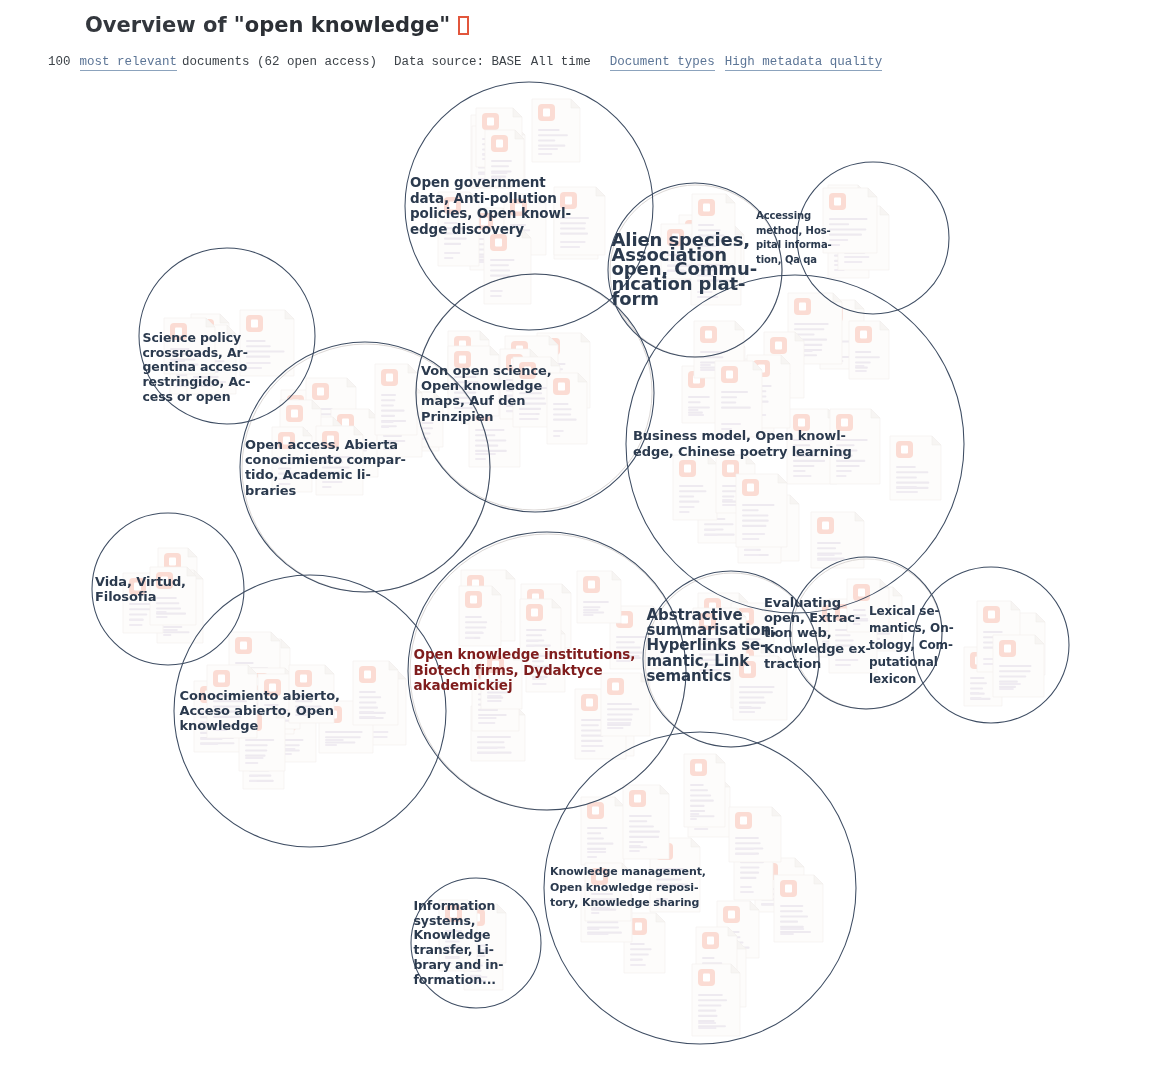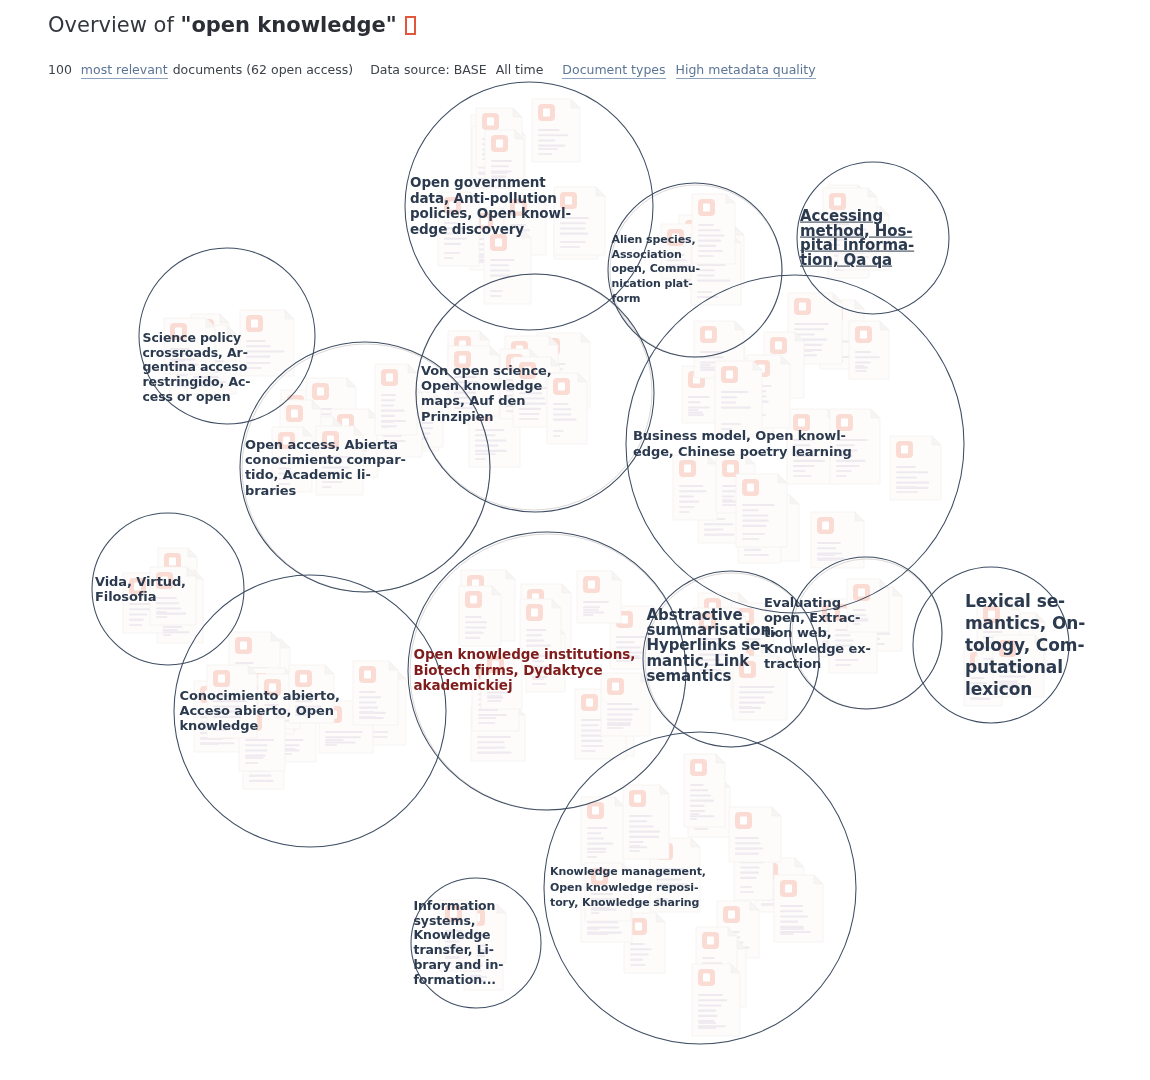--- a/index.html
+++ b/index.html
@@ -27,38 +27,39 @@
     box-sizing: border-box;
     z-index: 40;
   }
   #title-row {
     font-size: 21px;
     line-height: 26px;
     color: #33373d;
     font-weight: 400;
     white-space: nowrap;
   }
-  #title-row .prefix { font-weight: 400; }
+  #title-row .prefix { font-weight: 700; margin-left: 37px; }
   #title-row .query  { font-weight: 700; color: #2b2f35; }
   #title-row .tofu {
     display: inline-block;
     width: 11px;
     height: 19px;
     border: 2px solid #e2563c;
     box-sizing: border-box;
     vertical-align: -3px;
     margin-left: 8px;
   }
 
   #meta-row {
-    margin-top: 24px;
+    margin-top: 16px;
     font-size: 12.5px;
     line-height: 16px;
     color: #3d4349;
     white-space: nowrap;
+    font-family: Liberation Mono, monospace;
   }
   #meta-row .seg { margin-right: 9px; }
   #meta-row .lnk {
     color: #5c7596;
     border-bottom: 1px solid #8ca3bd;
     padding-bottom: 1px;
     cursor: pointer;
   }
   #meta-row .lnk.sep { margin-left: 10px; }
 
@@ -1817,26 +1818,26 @@
         <circle class="bubble-outline" cx="476" cy="943" r="65"></circle>
       </g>
   </svg>
 </div>
 
 <div id="labels">
     <div class="bubble-label" style="left: 529px; top: 206px; font-size: 13.5px; line-height: 15.7px; width: 238px;">Open government
 data, Anti-pollution
 policies, Open knowl-
 edge discovery</div>
-    <div class="bubble-label" style="left: 695px; top: 270px; font-size: 11px; line-height: 14.7px; width: 167px;">Alien species,
+    <div class="bubble-label" style="left: 695px; top: 270px; font-size: 18px; line-height: 14.7px; width: 167px;">Alien species,
 Association
 open, Commu-
 nication plat-
 form</div>
-    <div class="bubble-label" style="left: 873px; top: 238px; font-size: 15px; line-height: 14.7px; width: 146px; text-decoration: underline;">Accessing
+    <div class="bubble-label" style="left: 829px; top: 238px; font-size: 10px; line-height: 14.7px; width: 146px;">Accessing
 method, Hos-
 pital informa-
 tion, Qa qa</div>
     <div class="bubble-label" style="left: 227px; top: 336px; font-size: 12.5px; line-height: 14.7px; width: 169px; margin-top: 32px;">Science policy
 crossroads, Ar-
 gentina acceso
 restringido, Ac-
 cess or open</div>
     <div class="bubble-label" style="left: 535px; top: 393px; font-size: 13px; line-height: 15.2px; width: 228px;">Von open science,
 Open knowledge
@@ -1859,21 +1860,21 @@
     <div class="bubble-label" style="left: 731px; top: 646px; font-size: 15px; line-height: 15.2px; width: 169px;">Abstractive
 summarisation,
 Hyperlinks se-
 mantic, Link
 semantics</div>
     <div class="bubble-label" style="left: 837px; top: 633px; font-size: 13px; line-height: 15.2px; width: 146px;">Evaluating
 open, Extrac-
 tion web,
 Knowledge ex-
 traction</div>
-    <div class="bubble-label" style="left: 1040px; top: 645px; font-size: 17px; line-height: 22px; width: 150px;">Lexical se-
+    <div class="bubble-label" style="left: 944px; top: 645px; font-size: 12px; line-height: 17px; width: 150px;">Lexical se-
 mantics, On-
 tology, Com-
 putational
 lexicon</div>
     <div class="bubble-label" style="left: 700px; top: 888px; font-size: 11px; line-height: 15.7px; width: 300px;">Knowledge management,
 Open knowledge reposi-
 tory, Knowledge sharing</div>
     <div class="bubble-label" style="left: 476px; top: 943px; font-size: 12.5px; line-height: 14.7px; width: 125px;">Information
 systems,
 Knowledge

